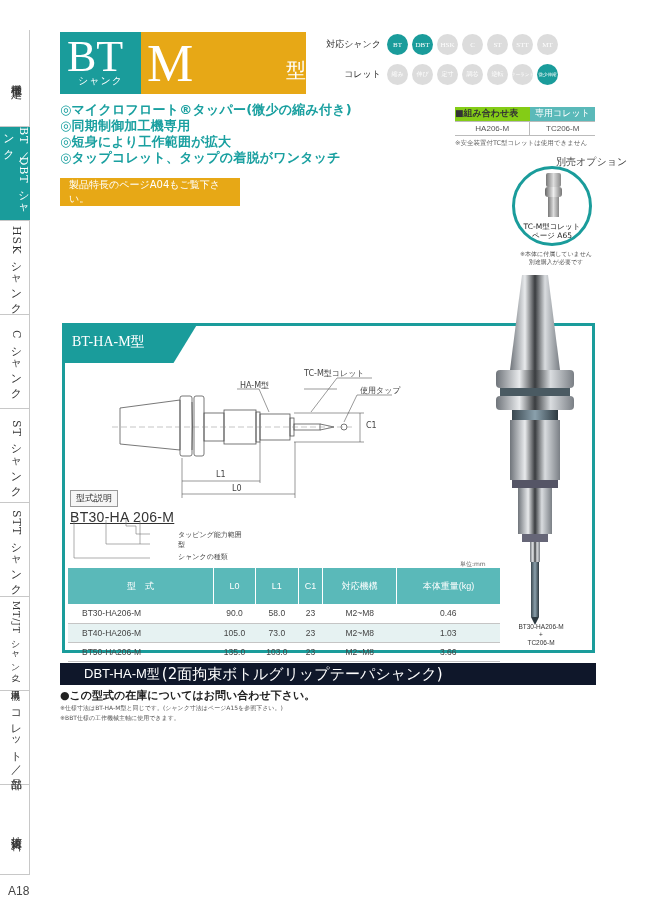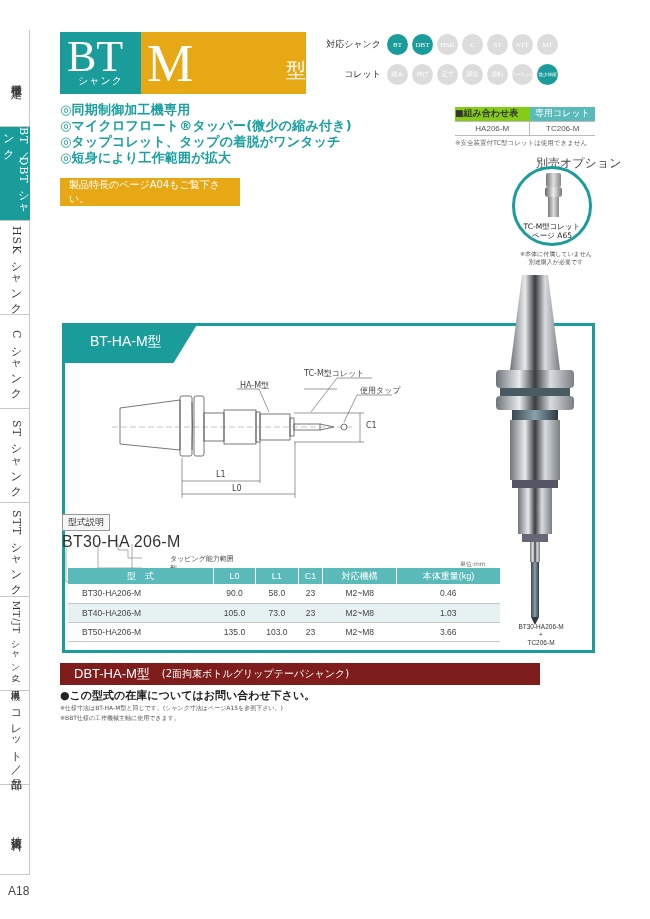--- a/index.html
+++ b/index.html
@@ -36,56 +36,56 @@
 
   
   .combo { position:absolute; left:455px; top:107px; width:140px; }
   .combo table { width:140px; border-collapse:collapse; }
   .combo th { font-size:9px; height:14px; }
   .combo th.lbl { text-align:left; color:#333; font-weight:bold; background:#84cc16; }
   .combo th.hd { background:#5ab9b9; color:#fff; font-weight:normal; }
   .combo td { font-size:8px; text-align:center; height:14px; border-top:1px solid #bbb; border-bottom:1px solid #bbb; color:#555; font-family:"Liberation Sans", sans-serif; }
   .combo td + td { border-left:1px solid #bbb; }
   .combo .warn { font-size:6.5px; color:#666; margin-top:3px; white-space:nowrap; }
-  .option-title { position:absolute; left:536px; top:155px; font-size:12px; color:#444;text-align:right; }
+  .option-title { position:absolute; left:556px; top:155px; font-size:10px; color:#444;text-align:right; }
   .option-circle { position:absolute; left:512px; top:166px; width:80px; height:80px; border:3px solid #1a9c9b; border-radius:50%; background:#fff; }
   .collet-shape { position:absolute; left:30px; top:4px; width:17px; height:48px; }
   .collet-shape .a { position:absolute; left:1px; top:0; width:15px; height:14px; background:linear-gradient(90deg,#777,#ddd,#888); border-radius:2px; }
   .collet-shape .b { position:absolute; left:0; top:14px; width:17px; height:10px; background:linear-gradient(90deg,#666,#eee,#777); border-radius:3px; }
   .collet-shape .c { position:absolute; left:3px; top:24px; width:11px; height:20px; background:linear-gradient(90deg,#777,#ddd,#888); }
   .option-circle .cap { position:absolute; left:0; width:74px; text-align:center; font-size:7.5px; color:#222; line-height:9px; }
   .option-note { position:absolute; left:512px; top:250px; width:88px; font-size:6px; color:#555; text-align:center; line-height:8px; }
 
   
   .main-box { position:absolute; left:62px; top:323px; width:533px; height:330px; border:3px solid #1a9c9b; border-top-width:3px; }
   .sec-tab { position:absolute; left:-3px; top:-3px; width:136px; height:40px; background:#1a9c9b; clip-path:polygon(0 0,100% 0,82% 100%,0 100%); border-bottom-right-radius:10px; }
-  .sec-tab span { position:absolute; left:28px; top:10px; color:#fff; font-size:14px; font-family:Liberation Sans, sans-serif; }
+  .sec-tab span { position:absolute; left:10px; top:10px; color:#fff; font-size:14px; font-family:Liberation Serif, serif; }
 
   .diagram { position:absolute; left:112px; top:358px; width:340px; height:140px; }
   .diagram .lbl { position:absolute; font-size:8px; color:#444; white-space:nowrap; }
 
-  .model-exp { position:absolute; left:62px; top:486px;margin-top:24px; }
+  .model-exp { position:absolute; left:70px; top:486px; }
   .model-exp .box { display:inline-block; border:1px solid #999; font-size:9px; padding:1px 5px; background:#f6f6f6; color:#333; }
-  .model-exp .code { font-size:16px; color:#333; margin-top:2px; letter-spacing:0.3px; font-family:"Liberation Sans", sans-serif; }
+  .model-exp .code { font-size:14px; color:#333; margin-top:2px; letter-spacing:0.3px; font-family:"Liberation Sans", sans-serif;text-decoration:underline; }
   .model-exp .legend { position:absolute; font-size:7px; color:#444; white-space:nowrap; }
 
   .unit { position:absolute; left:460px; top:560px; font-size:6px; color:#666; }
   .spec { position:absolute; left:68px; top:568px; width:432px; border-collapse:collapse; font-family:"Liberation Sans", sans-serif; }
-  .spec th { background:#5ab9b9; color:#fff; font-weight:normal; font-size:9px; height:16px; border-left:1px solid #fff; }
+  .spec th { background:#5ab9b9; color:#fff; font-weight:normal; font-size:9px; height:36px; border-left:1px solid #fff; }
   .spec th:first-child { border-left:none; }
   .spec td { font-size:8.5px; color:#444; text-align:center; height:19px; border-bottom:1px solid #c5c5c5; }
   .spec td:first-child { text-align:left; padding-left:14px; }
   .spec tr.alt td { background:#e6f2f2; }
 
   .tool-caption { position:absolute; left:506px; top:623px; font-size:6.5px; color:#333; text-align:center; width:70px; line-height:8px; font-family:"Liberation Sans", sans-serif; }
 
   
-  .dbt-bar { position:absolute; left:60px; top:663px; width:480px; height:22px; background:#7f1d1d; color:#fff; display:flex; align-items:center; padding-left:14px; }
+  .dbt-bar { position:absolute; left:60px; top:663px; width:536px; height:22px; background:#0f172a; color:#fff; display:flex; align-items:center; padding-left:24px; }
   .dbt-bar .t { font-size:13px; font-family:"Liberation Sans", sans-serif; }
-  .dbt-bar .s { font-size:10px; margin-left:12px; }
+  .dbt-bar .s { font-size:15px; margin-left:2px; }
   .dbt-stock { position:absolute; left:60px; top:688px; font-size:11px; font-weight:bold; color:#222; }
   .dbt-note { position:absolute; left:60px; font-size:6px; color:#555; }
 </style>
 </head>
 <body>
 
 <nav class="sidebar">
   <div class="side-item" style="top:0;height:97px;">
       <span>機種選定</span>
     </div>
@@ -142,24 +142,24 @@
   <span class="pill jp">縮み</span>
   <span class="pill jp">伸び</span>
   <span class="pill jp">定寸</span>
   <span class="pill jp">調芯</span>
   <span class="pill jp">逆転</span>
   <span class="pill jp" style="font-size:4.5px;">クーラント</span>
   <span class="pill jp on" style="font-size:4.5px;">微少伸縮</span>
 </div>
 
 <ul class="features">
+  <li>◎マイクロフロート®タッパー(微少の縮み付き)</li>
   <li>◎同期制御加工機専用</li>
-  <li>◎マイクロフロート®タッパー(微少の縮み付き)</li>
+  <li>◎短身により工作範囲が拡大</li>
   <li>◎タップコレット、タップの着脱がワンタッチ</li>
-  <li>◎短身により工作範囲が拡大</li>
 </ul>
 <div class="note-btn">製品特長のページA04もご覧下さい。</div>
 
 <div class="combo">
   <table>
     <tbody>
         <tr>
       <th class="lbl">■組み合わせ表</th>
       <th class="hd">専用コレット</th>
     </tr>

